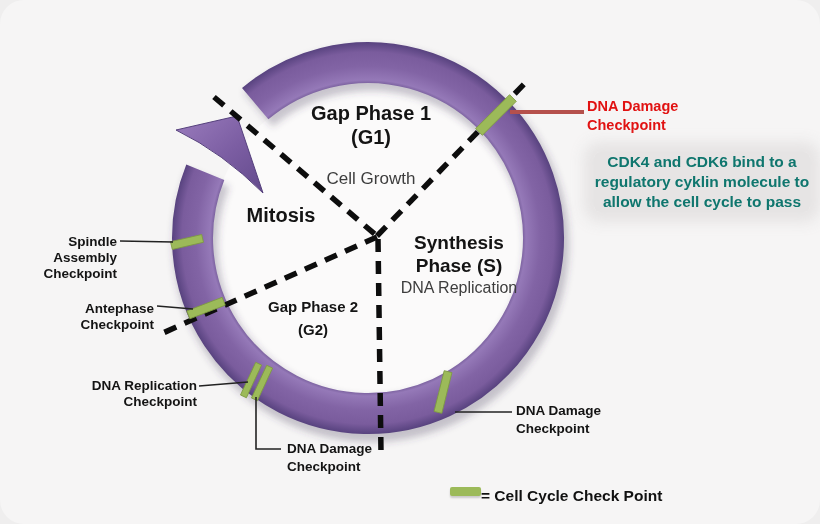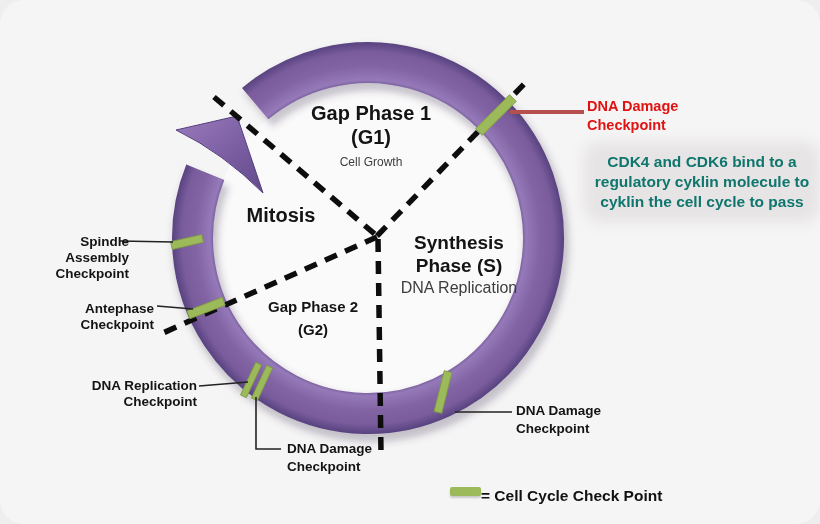--- a/index.html
+++ b/index.html
@@ -7,26 +7,26 @@
   #stage{position:relative;width:820px;height:524px;background:#f6f5f5;overflow:hidden;border-radius:24px;}
   #diagram-svg{position:absolute;left:0;top:0;}
   .lbl{position:absolute;color:#1a1a1a;}
   .phase-title{font-weight:700;color:#141414;text-align:center;}
   .phase-sub{font-weight:400;color:#3d3d3d;text-align:center;}
   .cp{font-weight:700;font-size:13.5px;line-height:16px;color:#141414;}
   .cp .l{display:block;}
   .right{text-align:right;}
   .left{text-align:left;}
   .g1{left:281px;top:101px;width:180px;font-size:20px;line-height:24px;}
-  .g1 .sub{font-size:12px;line-height:22px;margin-top:2px;}
+  .g1 .sub{font-size:17px;line-height:22px;margin-top:19px;}
   .mitosis{left:221px;top:204px;width:120px;font-size:20px;text-align:center;}
   .synthesis{left:369px;top:231px;width:180px;font-size:19px;line-height:23px;}
   .synthesis .sub{font-size:16px;line-height:20px;margin-top:1px;}
   .g2{left:233px;top:295px;width:160px;font-size:15px;line-height:23px;}
-  .cp-spindle{left:14px;top:234px;width:115px;}
+  .cp-spindle{left:2px;top:234px;width:115px;}
   .cp-antephase{left:40px;top:301px;width:114px;}
   .cp-dnarep{left:58px;top:378px;width:139px;}
   .cp-dnadmg-bl{left:287px;top:440px;width:120px;line-height:18px;}
   .cp-dnadmg-br{left:516px;top:402px;width:120px;line-height:18px;}
   .cp-red{left:587px;top:97px;width:120px;font-size:14.5px;line-height:19px;color:#e11212;}
   .note{left:594px;top:152px;width:216px;font-size:15.5px;line-height:20px;font-weight:700;
         color:#0f766e;text-align:center;background:rgba(227,225,225,0.85);
         box-shadow:0 0 14px 10px rgba(227,225,225,0.85);border-radius:6px;}
   .legend{left:450px;top:487px;display:flex;}
   .legend-swatch{width:31px;height:9px;background:#9cba59;border-radius:2px;
@@ -139,21 +139,21 @@
   </div>
 
   <div class="lbl cp left cp-red">
     <span class="l">DNA Damage</span>
     <span class="l">Checkpoint</span>
   </div>
 
   <div class="lbl note">
     <span style="display:block">CDK4 and CDK6 bind to a</span>
     <span style="display:block">regulatory cyklin molecule to</span>
-    <span style="display:block">cyklin the cell cycle to pass</span>
+    <span style="display:block">allow the cell cycle to pass</span>
   </div>
 
   <div class="lbl legend">
     <span class="legend-swatch"></span>
     <span class="legend-text">= Cell Cycle Check Point</span>
   </div>
 
 </div>
 
 </body></html>

